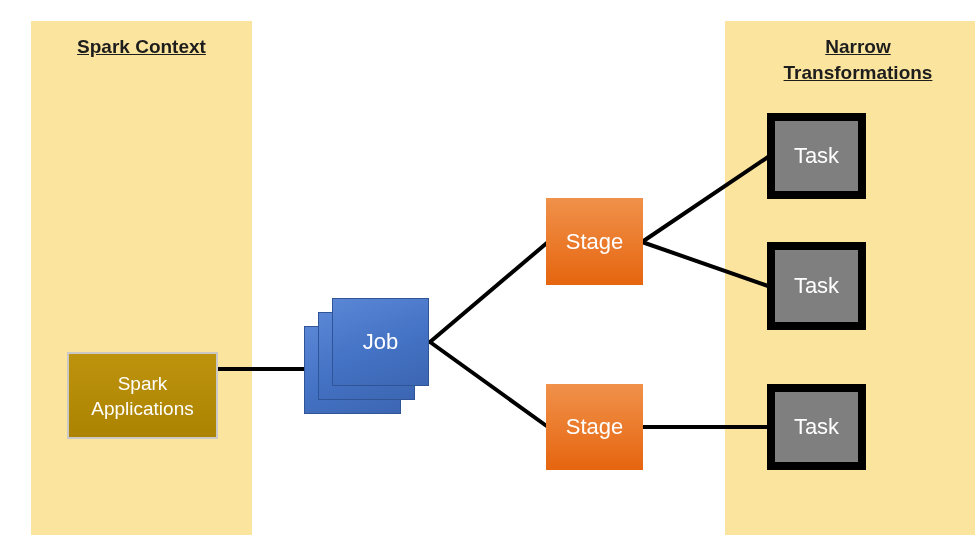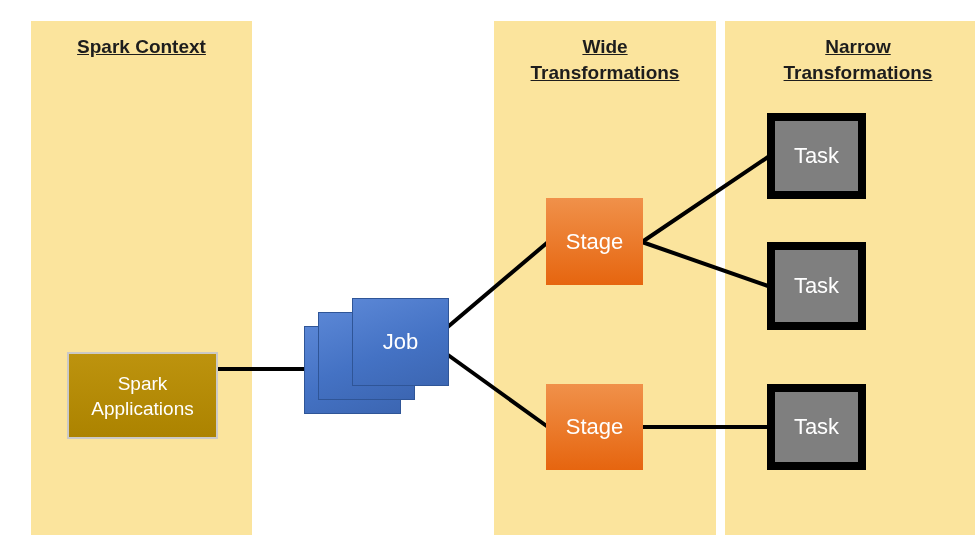--- a/index.html
+++ b/index.html
@@ -60,21 +60,21 @@
   }
   .job-sheet {
     position: absolute;
     width: 97px; height: 88px;
     background: linear-gradient(160deg, #5A86D5 0%, #4472C4 55%, #3C66B2 100%);
     border: 1px solid #2F5597;
     box-sizing: border-box;
   }
   .job-back   { left: 304px; top: 326px; z-index: 3; }
   .job-middle { left: 318px; top: 312px; z-index: 4; }
-  .job-front  { left: 352px; top: 298px; z-index: 5;
+  .job-front  { left: 332px; top: 298px; z-index: 5;
     display: flex; align-items: center; justify-content: center;
     color: #ffffff; font-size: 22px;
   }
   .node-stage {
     width: 97px; height: 87px;
     background: linear-gradient(180deg, #F0914A 0%, #E6650F 100%);
     font-size: 22px;
   }
   .stage-top    { left: 546px; top: 198px; }
   .stage-bottom { left: 546px; top: 384px; height: 86px; }
@@ -94,23 +94,20 @@
     stroke-linecap: round;
   }
 </style>
 </head>
 <body>
 
 <div class="canvas">
 
   <div class="col col-1">
     <div class="col-header">Spark Context</div>
-  </div>
-  <div class="col col-3">
-    <div class="col-header">Wide Transformations</div>
   </div>
   <div class="col col-4">
     <div class="col-header">Narrow Transformations</div>
   </div>
 
   <svg class="wires" width="975" height="557">
     <line class="wire" x1="214" y1="369" x2="320" y2="369"></line>
     <line class="wire" x1="430" y1="342" x2="548" y2="242"></line>
     <line class="wire" x1="430" y1="342" x2="548" y2="427"></line>
     <line class="wire" x1="642" y1="242" x2="768" y2="157"></line>

